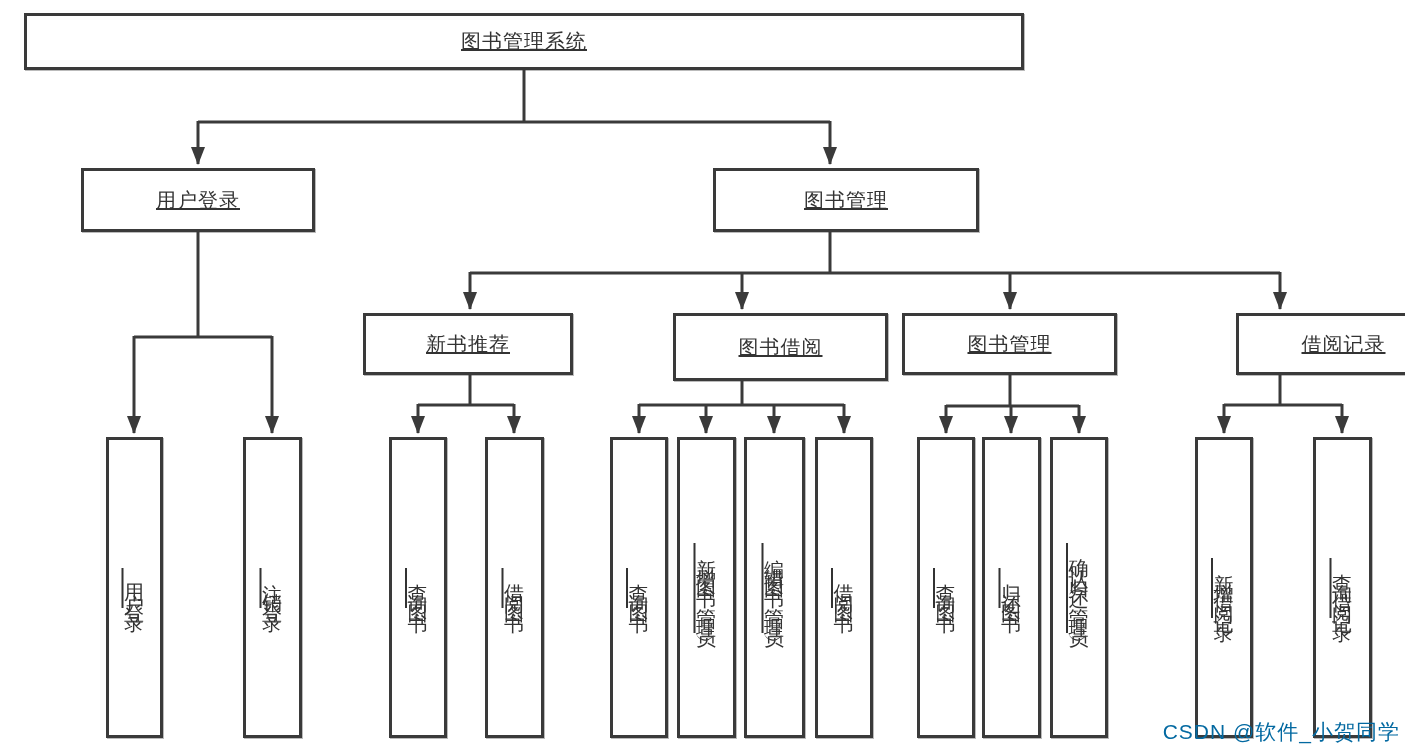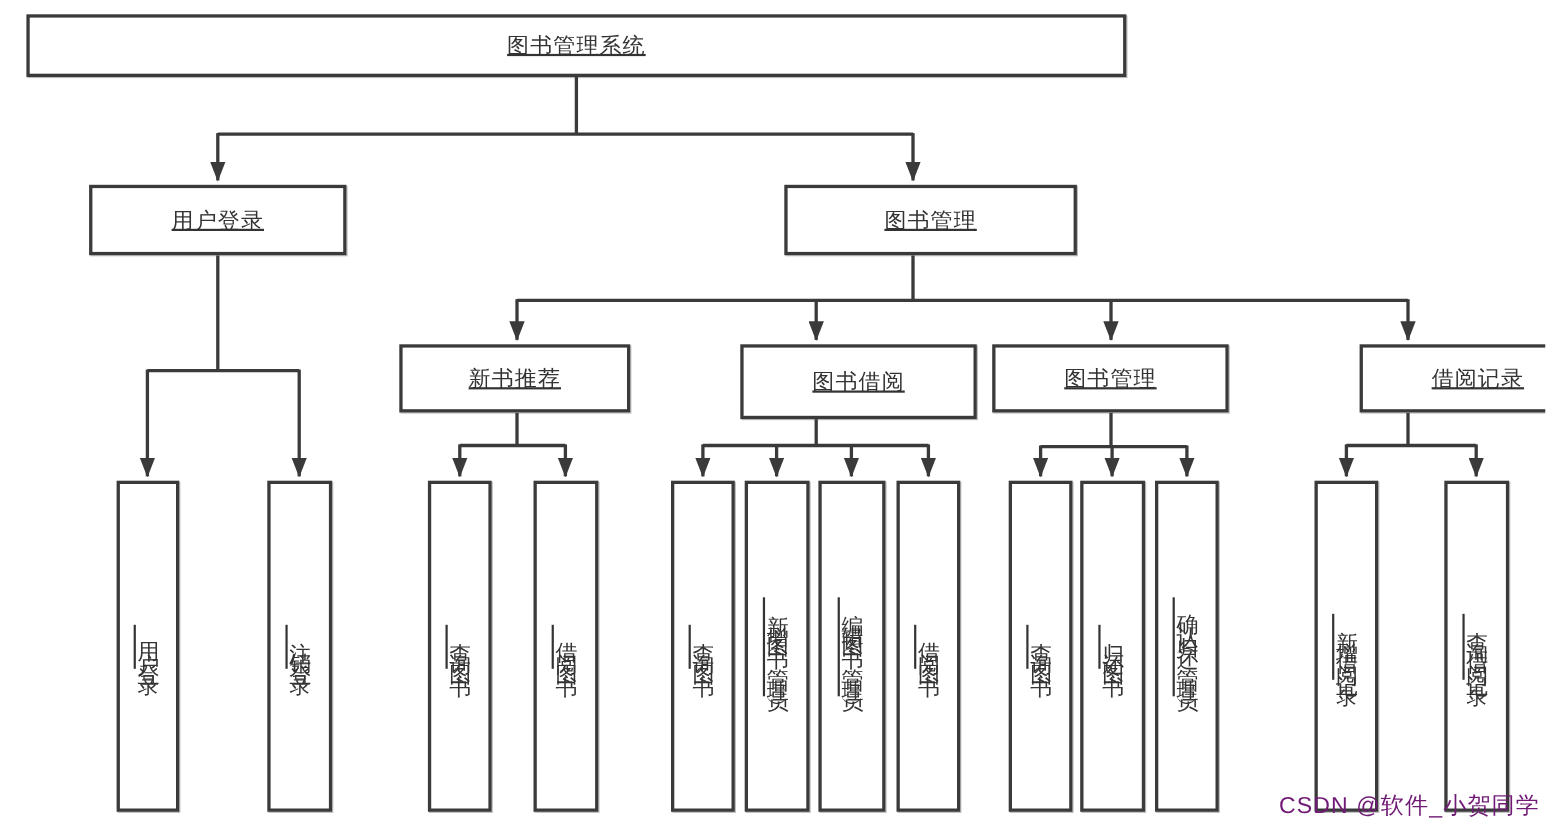--- a/index.html
+++ b/index.html
@@ -48,21 +48,21 @@
     line-height: 1;
     white-space: nowrap;
     color: #333333;
   }
   .watermark {
     position: absolute;
     right: 5px;
     bottom: 1px;
     font-size: 21px;
     letter-spacing: 1px;
-    color: #701a75;
+    color: #0369a1;
     white-space: nowrap;
   }
 </style>
 </head>
 <body>
 
 <div class="canvas">
 
   <svg class="connectors" width="1405" height="747" viewBox="0 0 1405 747">
     <defs>

